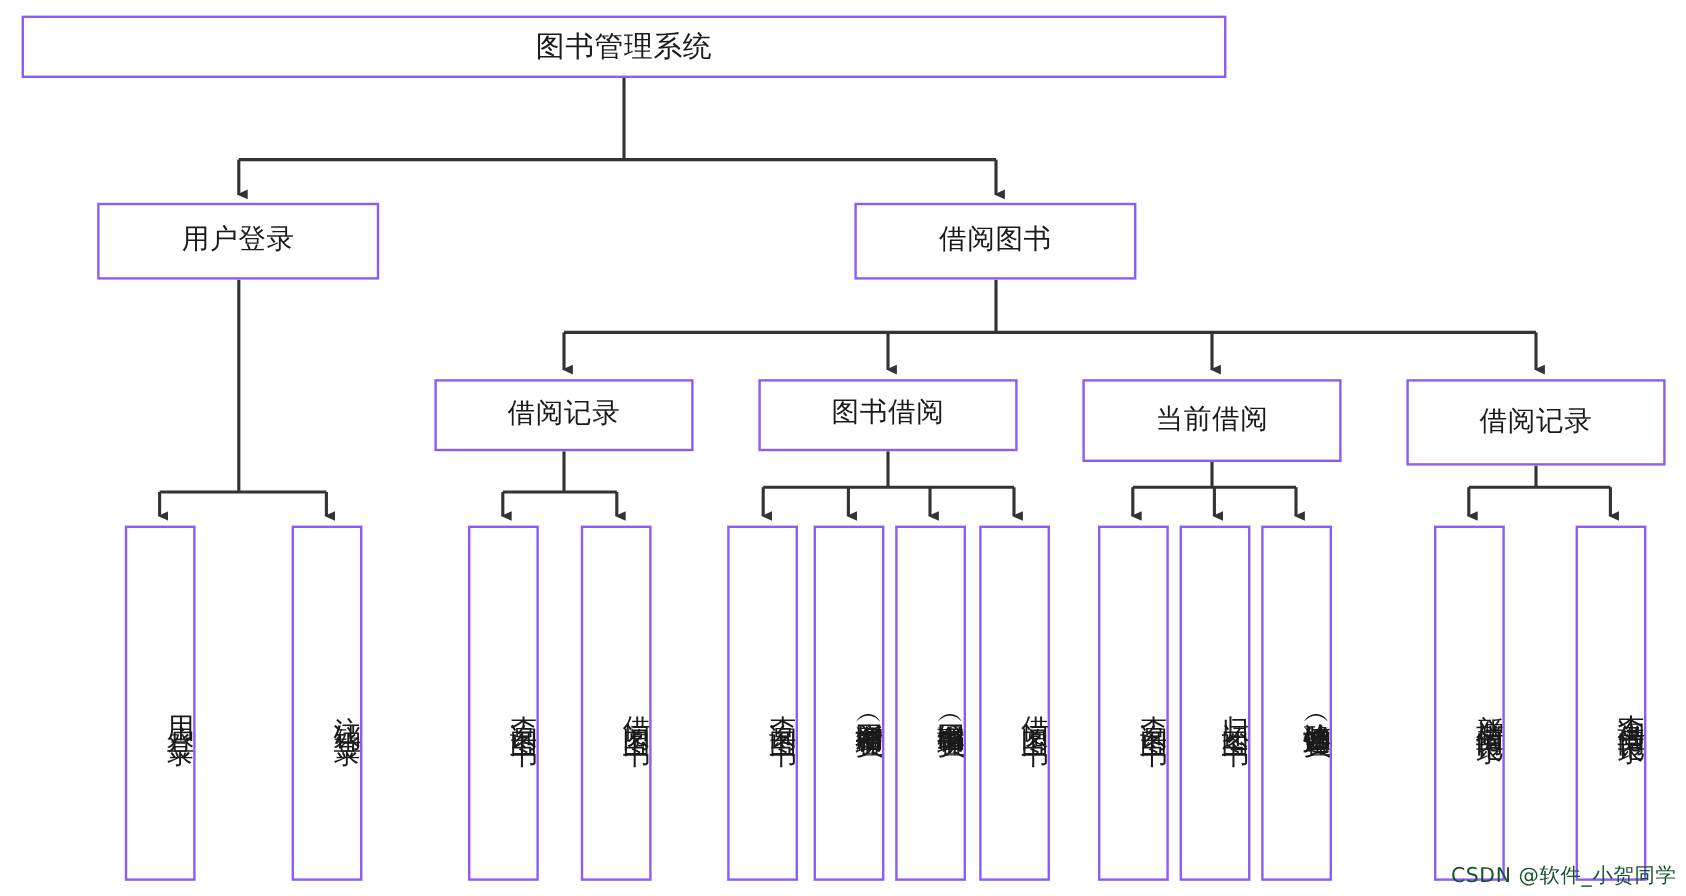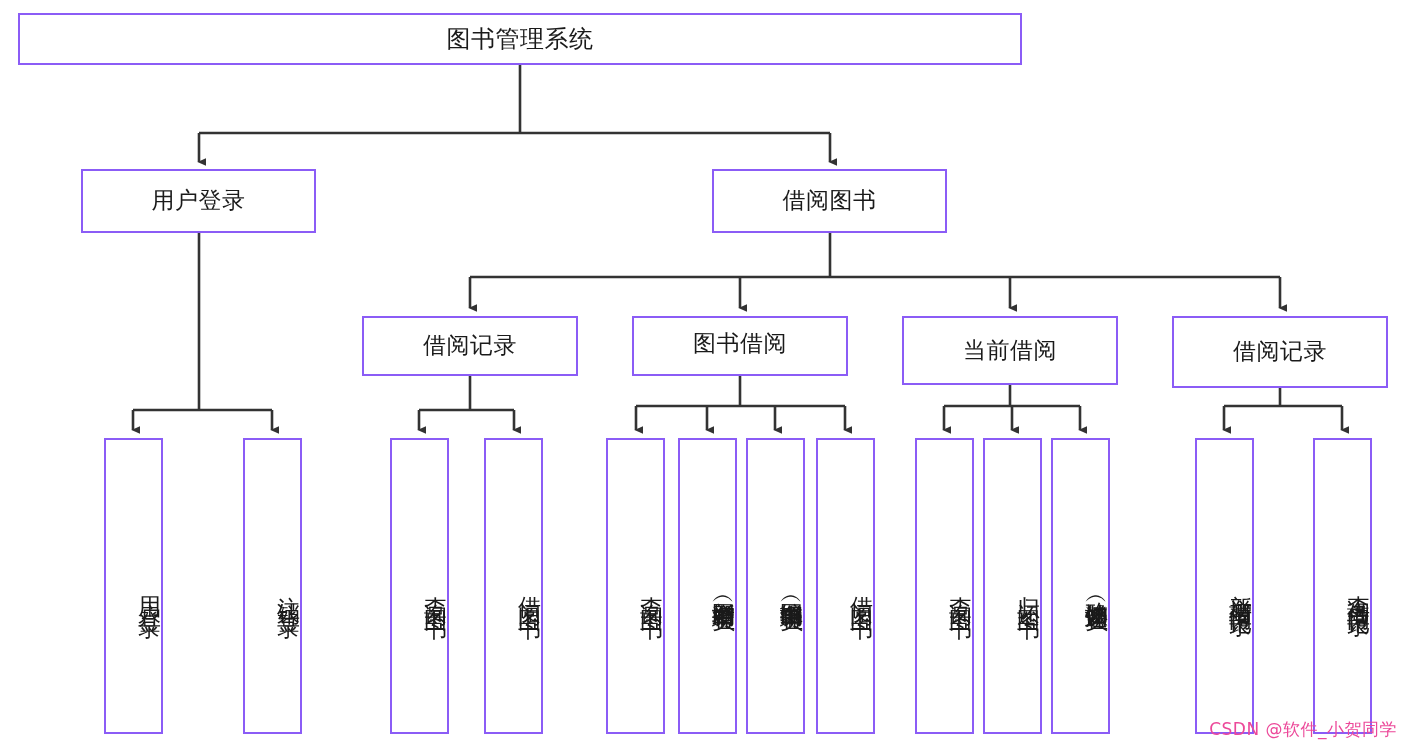--- a/index.html
+++ b/index.html
@@ -59,21 +59,21 @@
   }
   .node-v.tighter {
     letter-spacing: 1px;
     padding-top: 4px;
   }
   .watermark {
     position: absolute;
     right: 8px;
     bottom: 6px;
     font-size: 17px;
-    color: #ec4899;
+    color: #14532d;
     letter-spacing: 0.5px;
     white-space: nowrap;
   }
 </style>
 </head>
 <body>
 
 <div id="diagram-root">
 
   <svg id="connectors" viewBox="0 0 1405 747" xmlns="http://www.w3.org/2000/svg">

